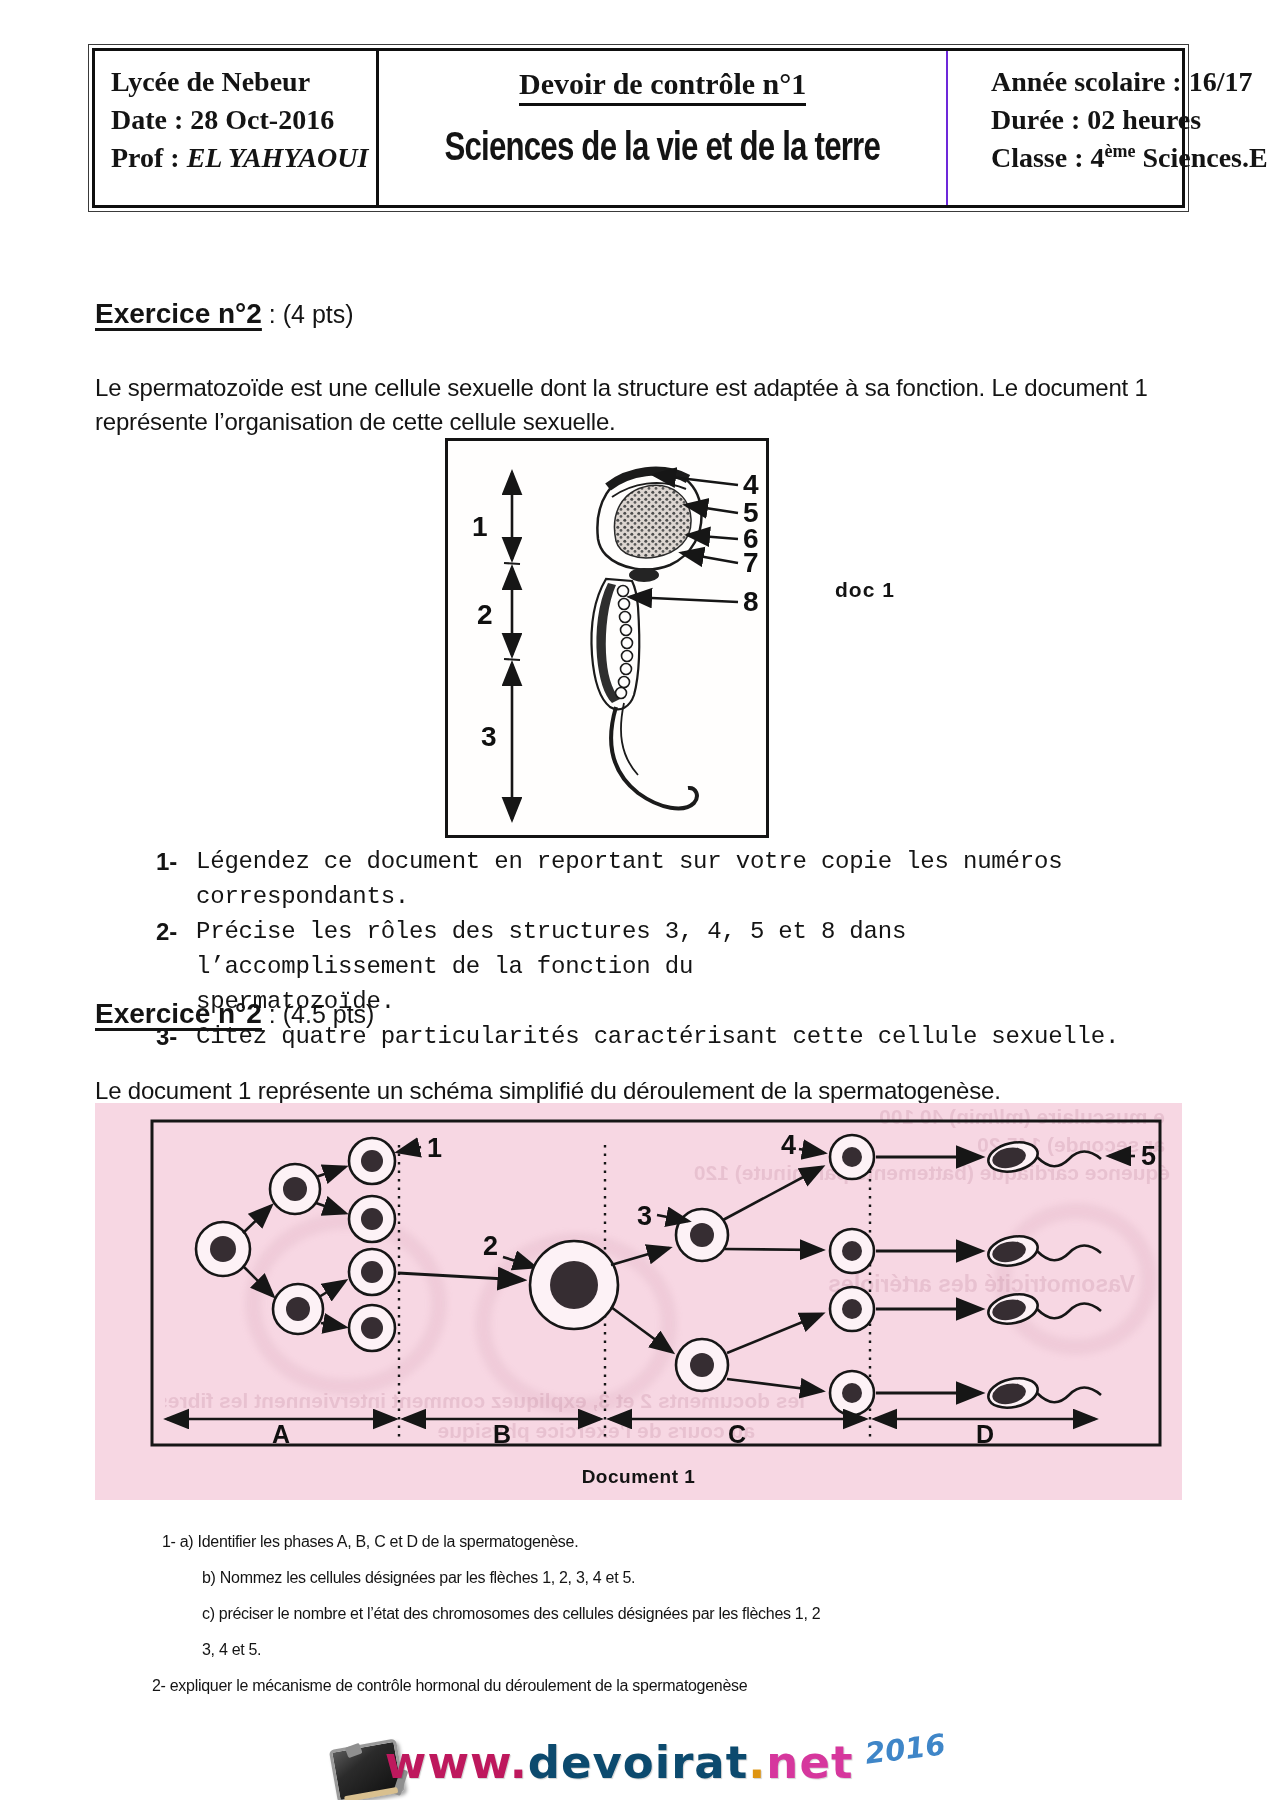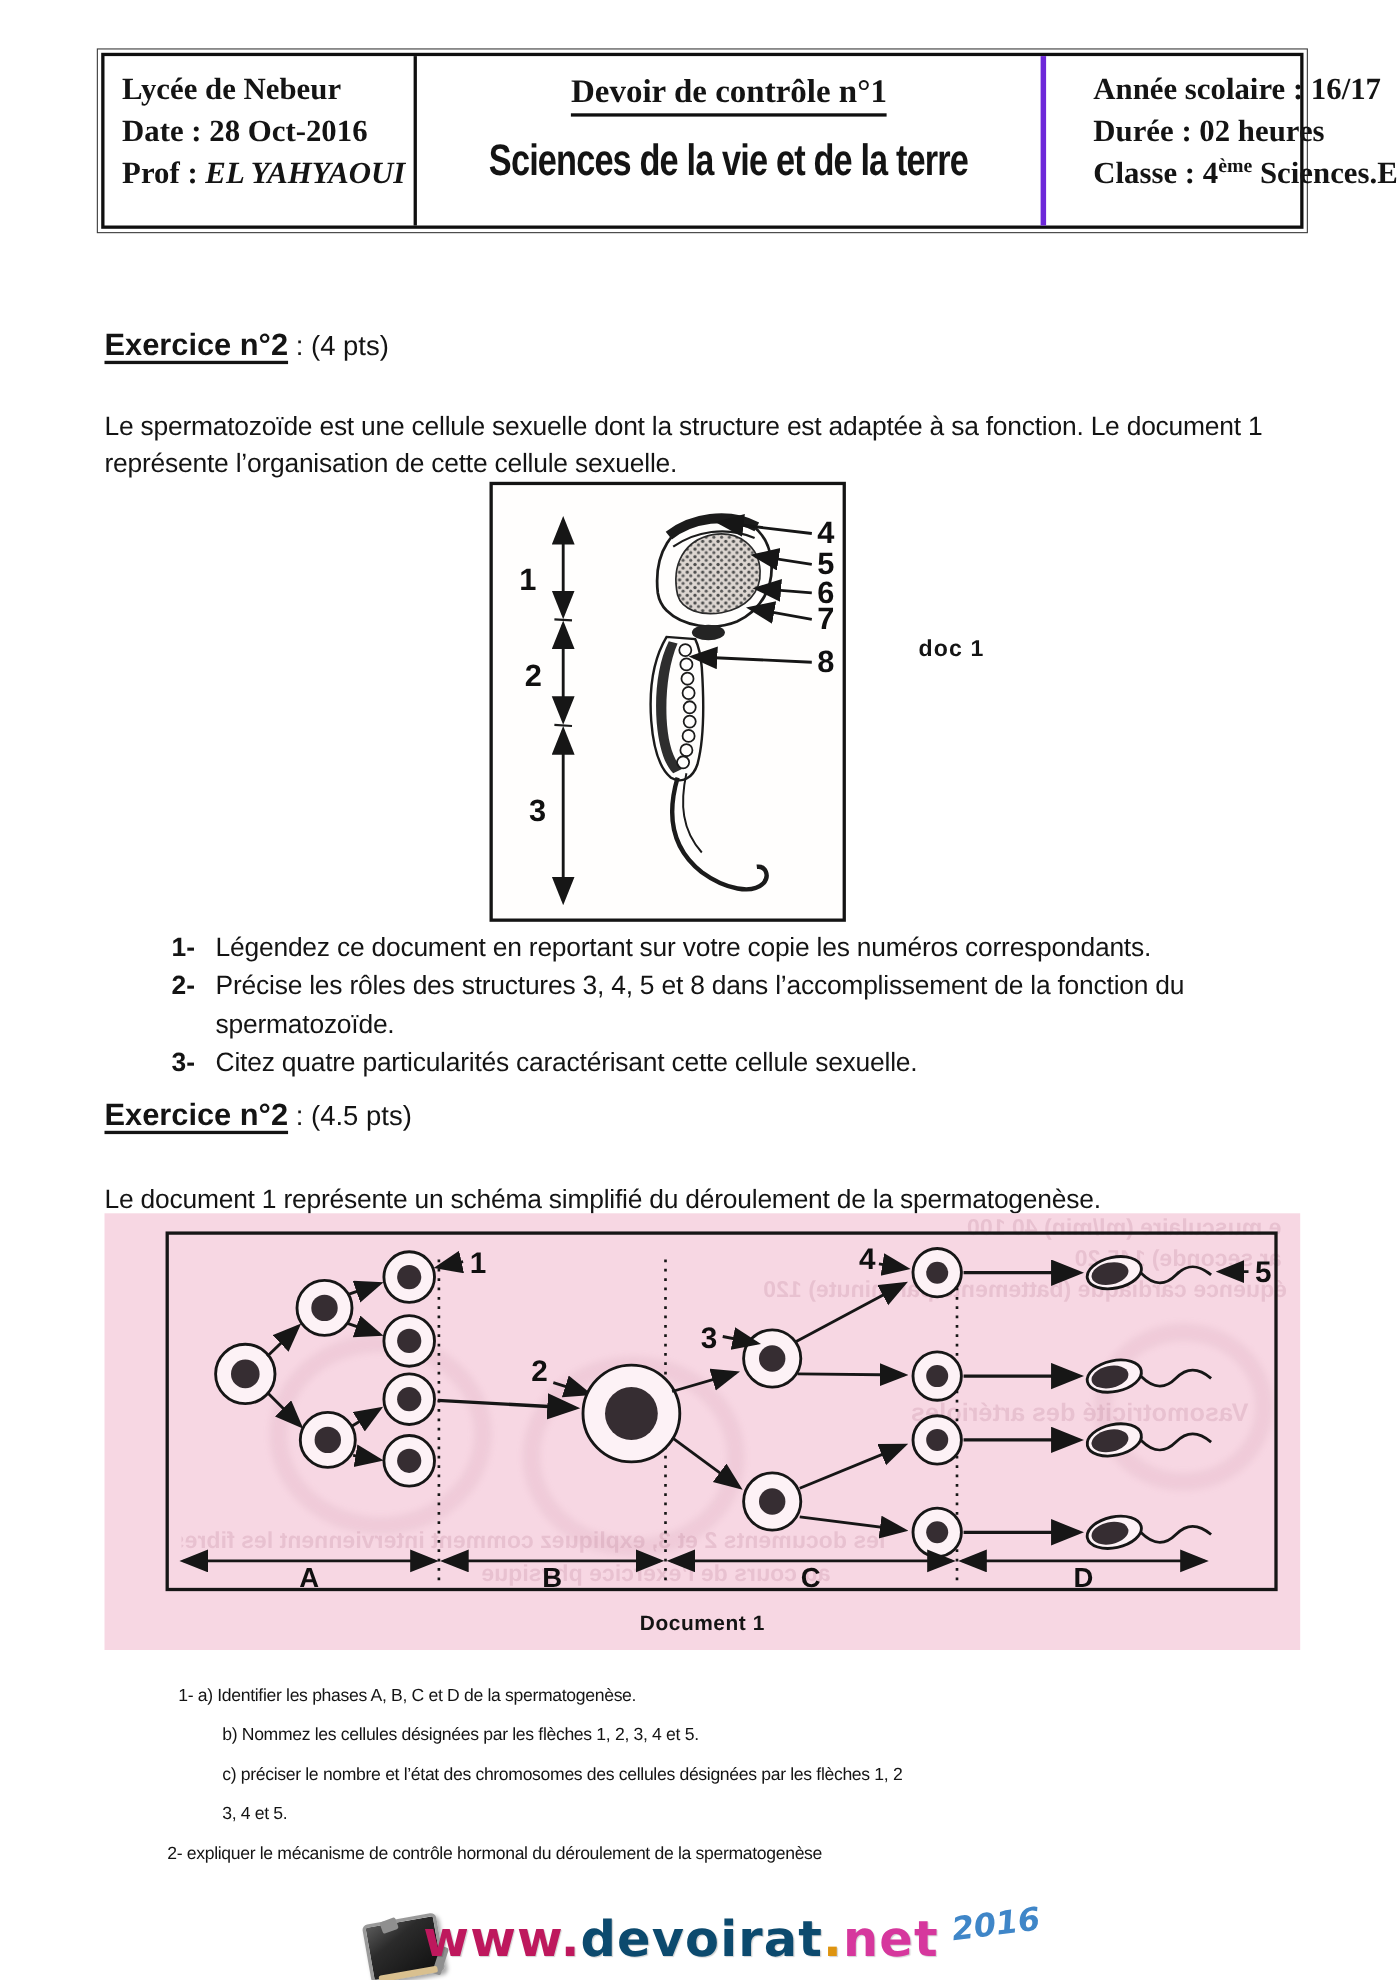--- a/index.html
+++ b/index.html
@@ -6,21 +6,21 @@
   .page{position:relative;width:1273px;height:1800px;margin:0 auto;background:#ffffff;
         overflow:hidden;font-family:"Liberation Sans",sans-serif;color:#141414;}
 
   
   .header-outer{position:absolute;left:88px;top:44px;width:1101px;height:168px;
                 border:1px solid #3a3a3a;padding:3px;box-sizing:border-box;}
   .header-box{display:flex;width:100%;height:100%;border:3px solid #0f0f0f;box-sizing:border-box;
               font-family:"Liberation Serif",serif;}
   .h-cell{box-sizing:border-box;padding:12px 8px 8px 16px;}
   .h-left{width:292px;border-right:3px solid #0f0f0f;}
-  .h-center{flex:1;border-right:5px solid #6d28d9;text-align:center;padding:10px 4px;}
+  .h-center{flex:1;border-right:2px solid #6d28d9;text-align:center;padding:10px 4px;}
   .h-right{width:418px;padding-left:43px;}
   .h-line{font-size:28px;font-weight:700;line-height:38px;white-space:nowrap;}
   .h-prof-name{font-style:italic;}
   .h-title{display:inline-block;font-size:30px;font-weight:700;margin-top:6px;
            border-bottom:3px solid #0f0f0f;padding-bottom:2px;}
   .h-subject{display:inline-block;margin-top:18px;font-family:"Liberation Sans",sans-serif;
              font-weight:900;font-size:40px;letter-spacing:-1px;transform:scaleX(0.78);
              transform-origin:50% 50%;white-space:nowrap;}
   sup.deg{font-size:18px;vertical-align:super;line-height:0;margin-top:22px;}
 
@@ -37,21 +37,21 @@
   
   .fig1{position:absolute;left:445px;top:438px;width:318px;height:394px;
         border:3px solid #141414;background:#fffefd;box-sizing:content-box;}
   .fig1 svg{display:block;width:100%;height:100%;}
   .doc1-caption{position:absolute;left:798px;top:578px;font-size:21px;font-weight:700;letter-spacing:1px;margin-left:37px;}
 
   
   #ex1-questions{position:absolute;left:156px;top:844px;width:980px;}
   .qrow{display:flex;}
   .qnum{width:40px;font-weight:700;font-size:24px;line-height:35px;}
-  .qtext{flex:1;font-size:24px;line-height:35px;letter-spacing:-0.2px;}
+  .qtext{flex:1;font-size:24px;line-height:35px;letter-spacing:-0.2px;font-family:Liberation Mono, monospace;}
 
   
   .pinkbox{position:absolute;left:95px;top:1103px;width:1087px;height:397px;background:#f7d7e3;overflow:hidden;}
   .pinkbox svg{position:absolute;left:0;top:0;z-index:2;}
   .ghost-text{position:absolute;z-index:1;transform:scaleX(-1);color:#9c5270;opacity:.16;
               filter:blur(.7px);font:700 21px "Liberation Sans",sans-serif;white-space:nowrap;overflow:hidden;}
   .gt1{left:600px;top:2px;width:470px;}
   .gt2{left:640px;top:30px;width:430px;}
   .gt3{left:560px;top:58px;width:515px;}
   .gt4{left:700px;top:168px;width:340px;font-size:23px;}

